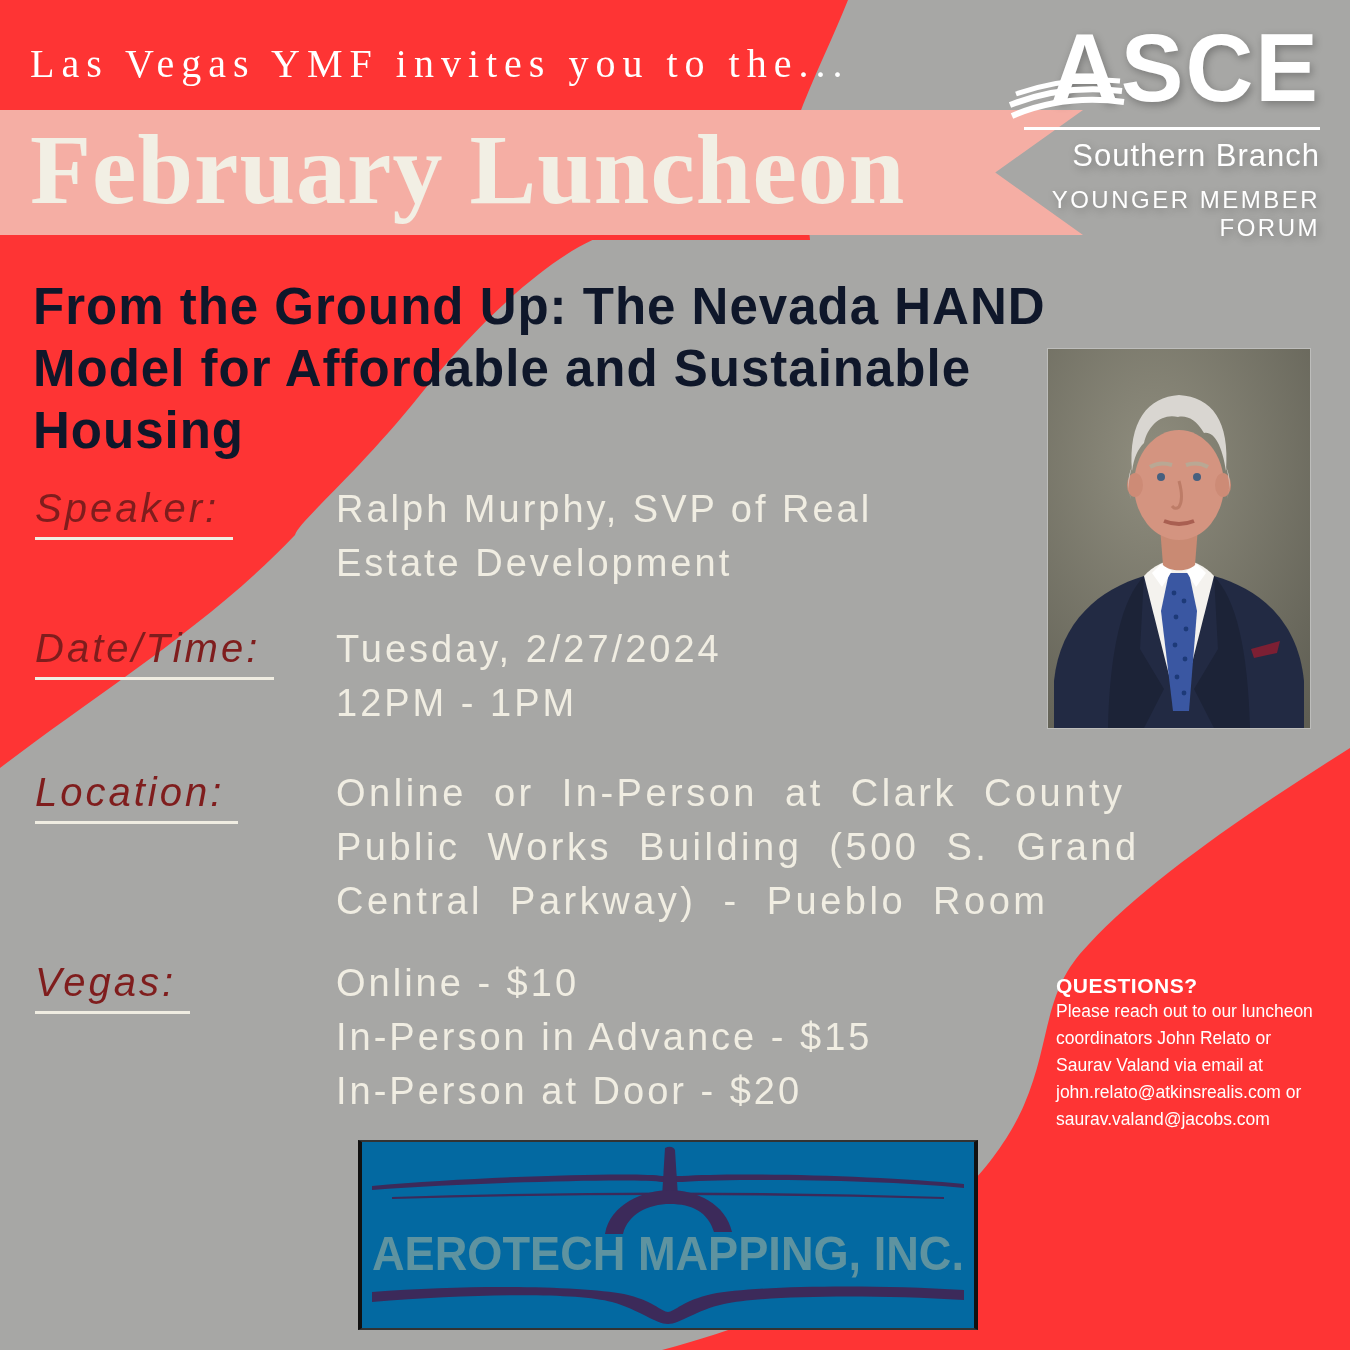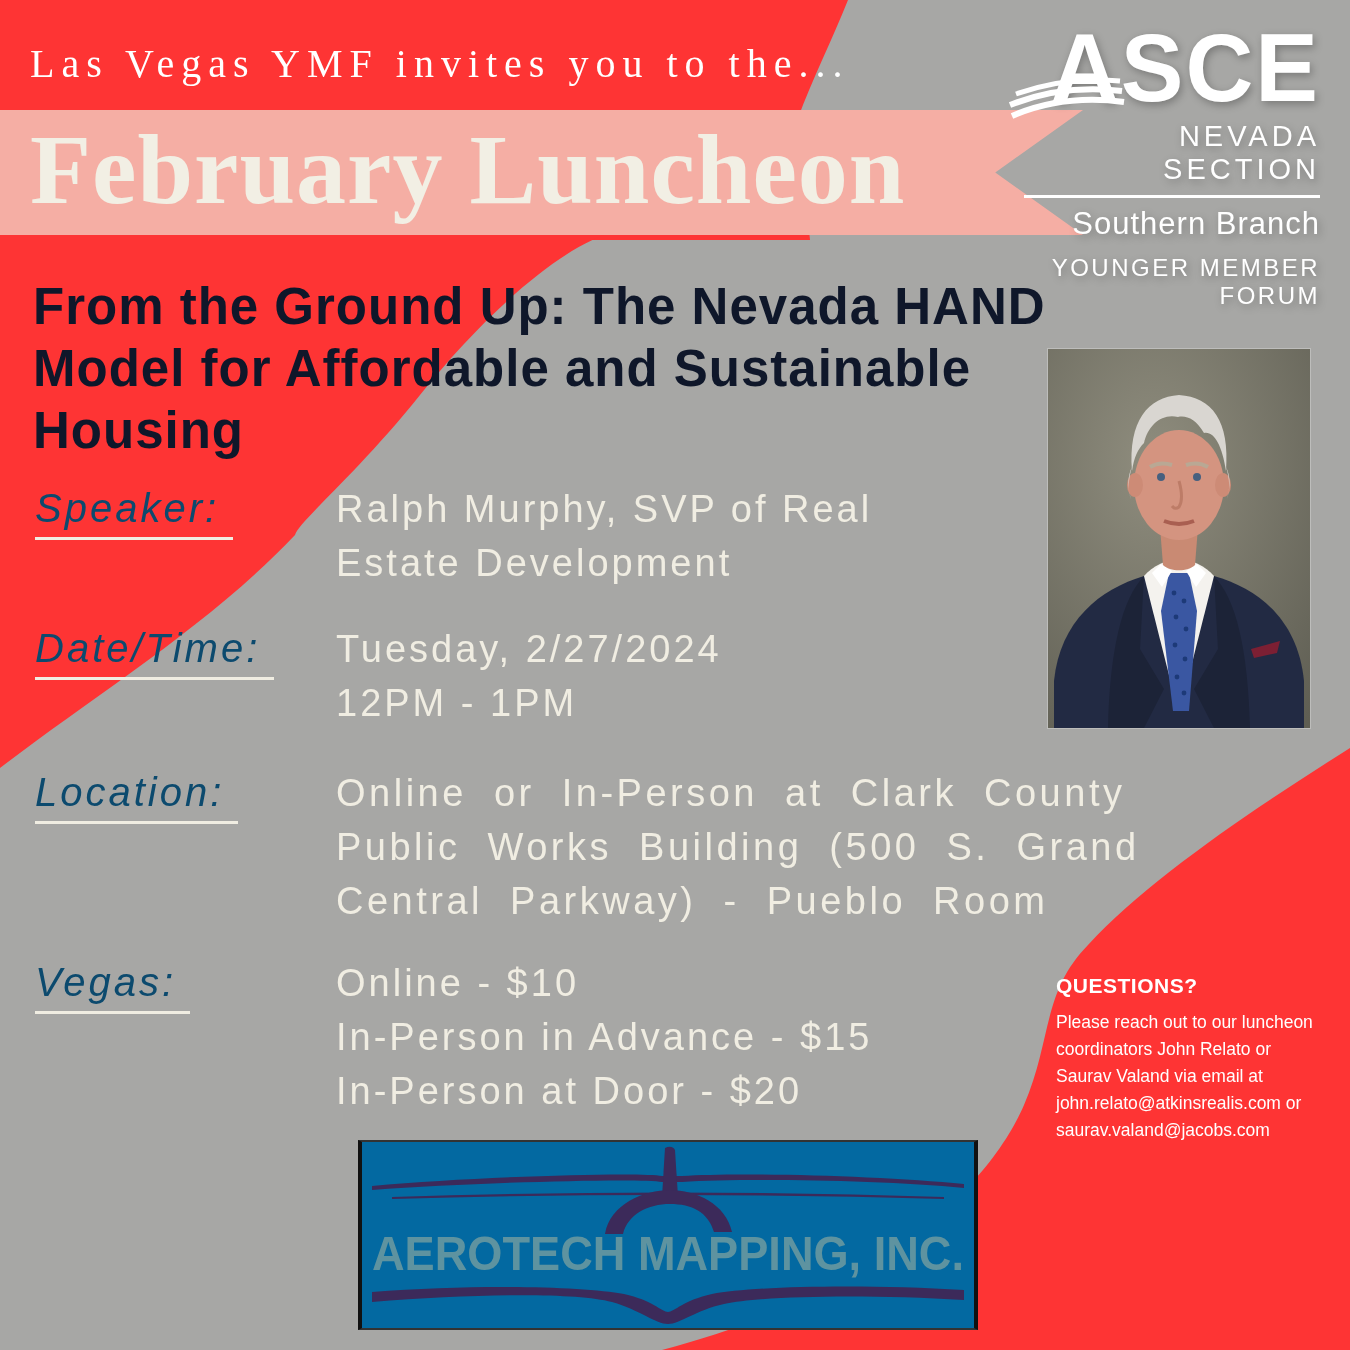--- a/index.html
+++ b/index.html
@@ -30,29 +30,29 @@
   .asce-section{font-size:29px;letter-spacing:4px;margin-top:2px;}
   .asce-rule{border:none;border-top:3px solid #fff;margin:9px 0 8px 0;}
   .asce-branch{font-size:31px;letter-spacing:1px;}
   .asce-forum{font-size:24px;letter-spacing:2.5px;margin-top:12px;}
 
   
   .talk-title{position:absolute;left:33px;top:276px;width:1100px;color:#0f172a;
               font-size:51px;font-weight:700;line-height:62px;letter-spacing:1px;}
 
   
-  .detail-label{position:absolute;left:35px;color:#0c4a6e;font-size:40px;font-style:italic;
+  .detail-label{position:absolute;left:35px;color:#7f1d1d;font-size:40px;font-style:italic;
                 letter-spacing:3px;border-bottom:3px solid #f0ede2;padding:0 14px 6px 0;}
   .detail-value{position:absolute;left:336px;color:#f0ede2;font-size:38px;line-height:54px;
                 letter-spacing:3px;}
   .justified{letter-spacing:3.5px;word-spacing:13px;}
 
   
   .questions{position:absolute;left:1056px;top:974px;width:262px;color:#ffffff;}
-  .questions-heading{font-size:21px;font-weight:800;letter-spacing:.5px;margin-bottom:11px;}
+  .questions-heading{font-size:21px;font-weight:800;letter-spacing:.5px;margin-bottom:0;}
   .questions-body{font-size:17.5px;line-height:27px;}
 
   
   .thanks{position:absolute;left:20px;top:1178px;color:#f0ede2;font-size:45px;
           font-weight:800;line-height:50px;letter-spacing:0;}
   .sponsor-box{position:absolute;left:358px;top:1140px;width:620px;height:190px;
                background:#0369a1;border-left:4px solid #111;border-right:4px solid #111;
                border-top:2px solid #333;border-bottom:2px solid #333;}
 
   
@@ -81,21 +81,20 @@
 
   <div class="big-title">February Luncheon</div>
 
   <div class="asce">
     <div class="asce-word">ASCE</div>
     <svg class="asce-swoosh" width="120" height="50" viewBox="0 0 120 50">
       <path d="M4,40 Q55,18 116,26" stroke="#fff" stroke-width="6" fill="none"></path>
       <path d="M2,29 Q55,8 114,15" stroke="#fff" stroke-width="6" fill="none"></path>
       <path d="M8,18 Q58,0 112,5" stroke="#fff" stroke-width="5" fill="none"></path>
     </svg>
-    <div class="asce-section">NEVADA SECTION</div>
     <hr class="asce-rule">
     <div class="asce-branch">Southern Branch</div>
     <div class="asce-forum">YOUNGER MEMBER FORUM</div>
   </div>
 
   <div class="talk-title preline">From the Ground Up: The Nevada HAND
 Model for Affordable and Sustainable
 Housing</div>
 
   <div class="detail-label" style="top:486px;">Speaker:</div>

